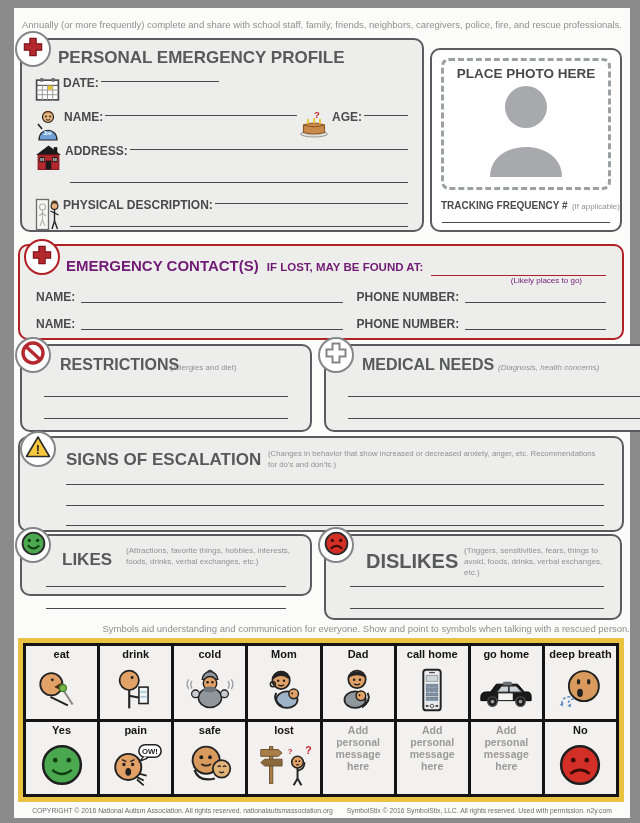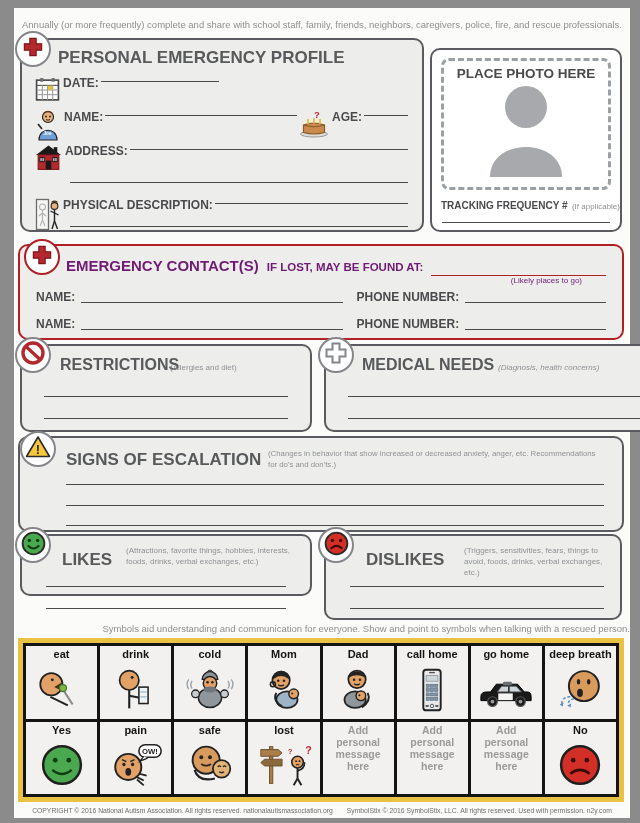--- a/index.html
+++ b/index.html
@@ -275,21 +275,21 @@
     <div class="badge" style="left:-8px; top:-9px;">
       <span>
         <svg width="27" height="27" viewBox="0 0 26 26">
             <circle cx="13" cy="13" r="10.5" fill="#d32f27" stroke="#2b2b2b" stroke-width="1.8"></circle>
             <circle cx="9" cy="10" r="1.6" fill="#3a0b08"></circle>
             <circle cx="17" cy="10" r="1.6" fill="#3a0b08"></circle>
             <path d="M7.5 18 Q13 12.5 18.5 18" stroke="#3a0b08" stroke-width="2" fill="none"></path>
           </svg>
       </span>
     </div>
-    <div class="sec-title" style="position:absolute; left:40px; top:14px; font-size:17px;">DISLIKES</div>
+    <div class="sec-title" style="position:absolute; left:40px; top:14px; font-size:20px;">DISLIKES</div>
     <div class="hint" style="position:absolute; left:138px; top:10px; width:152px;">(Triggers, sensitivities, fears, things to avoid, foods, drinks, verbal exchanges, etc.)</div>
     <div class="xline" style="left:24px; right:16px; top:50px;"></div>
     <div class="xline" style="left:24px; right:16px; top:72px;"></div>
   </div>
 
   <div class="symbols-note">Symbols aid understanding and communication for everyone. Show and point to symbols when talking with a rescued person.</div>
 
   <div class="band">
     <div class="grid">
 

